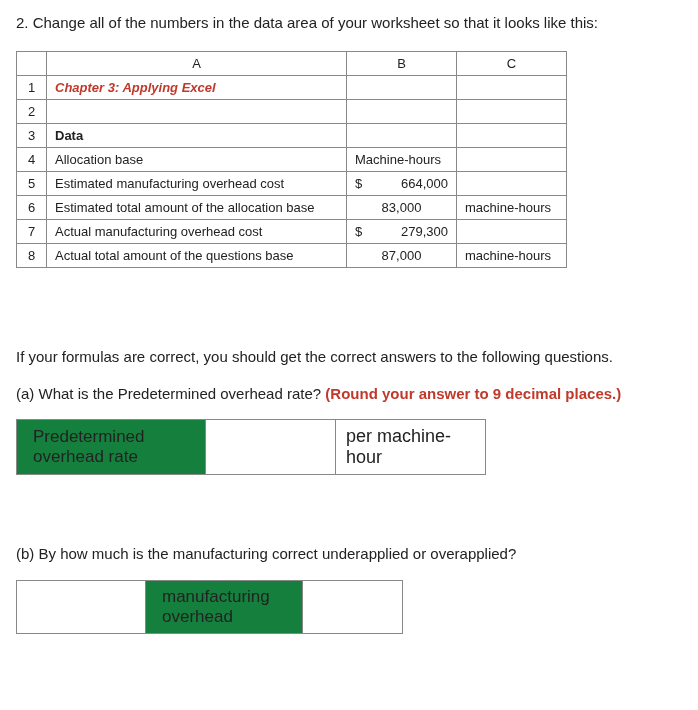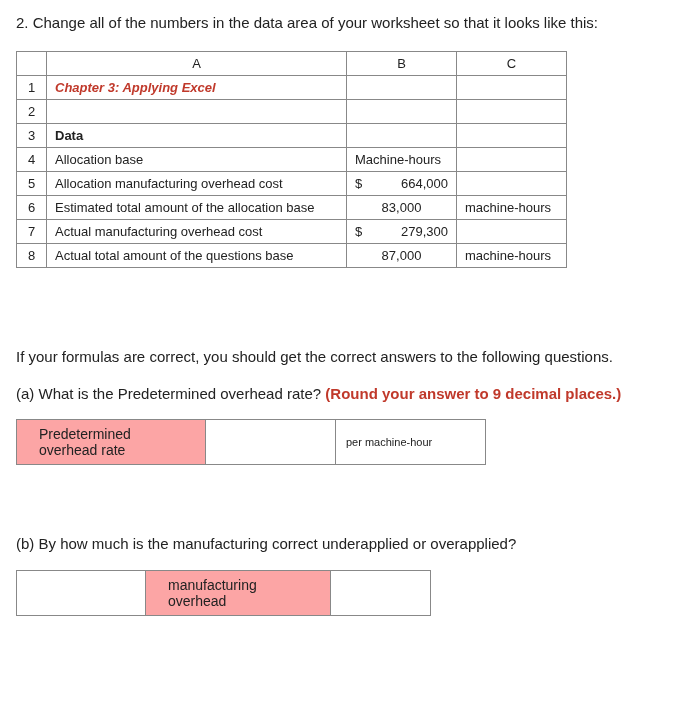--- a/index.html
+++ b/index.html
@@ -14,23 +14,23 @@
     .spreadsheet .col-b { width: 110px; }
     .spreadsheet .col-c { width: 110px; }
     .chapter-title { color: #c0392b; font-weight: bold; font-style: italic; }
     .bold { font-weight: bold; }
     .currency { display: flex; justify-content: space-between; }
     .num-right { text-align: center; }
     .spacer { height: 60px; }
     .para { font-size: 15px; margin-bottom: 14px; line-height: 1.5; }
     .instruct { color: #c0392b; font-weight: bold; }
     .answer-row { display: flex; align-items: stretch; margin-bottom: 8px; }
-    .answer-label { background: #fca5a5; border: 1px solid #888; padding: 6px 22px; font-size: 14px; display: flex; align-items: center; }
+    .answer-label { background: #15803d; border: 1px solid #888; padding: 6px 16px; font-size: 17px; display: flex; align-items: center; }
     .answer-input { border: 1px solid #888; border-left: none; background: #fff; font-size: 13px; padding: 0 6px; }
-    .answer-unit { border: 1px solid #888; border-left: none; padding: 6px 10px; font-size: 11px; display: flex; align-items: center; }
+    .answer-unit { border: 1px solid #888; border-left: none; padding: 6px 10px; font-size: 18px; display: flex; align-items: center; }
     .triangle-tl { position: relative; }
     .triangle-tl::before { content: ""; position: absolute; top: 0; left: 0; border-top: 6px solid #c0392b; border-right: 6px solid transparent; }
     .input-blank { width: 130px; }
   </style>
 </head>
 <body>
 
 <p class="question-text">2. Change all of the numbers in the data area of your worksheet so that it looks like this:</p>
 
 <table class="spreadsheet">
@@ -60,21 +60,21 @@
     <td class="col-c"></td>
   </tr>
   <tr>
     <td class="row-head">4</td>
     <td class="col-a">Allocation base</td>
     <td class="col-b">Machine-hours</td>
     <td class="col-c"></td>
   </tr>
   <tr>
     <td class="row-head">5</td>
-    <td class="col-a">Allocation manufacturing overhead cost</td>
+    <td class="col-a">Estimated manufacturing overhead cost</td>
     <td class="col-b">
       <div class="currency">
             <span>$</span>
             <span>664,000</span>
           </div>
     </td>
     <td class="col-c"></td>
   </tr>
   <tr>
     <td class="row-head">6</td>
@@ -115,15 +115,15 @@
   <input class="answer-input input-blank triangle-tl" type="text" style="">
   <div class="answer-unit" style="width:150px;">per machine-hour</div>
 </div>
 
 <div class="spacer"></div>
 
 <p class="para">(b) By how much is the manufacturing correct underapplied or overapplied?</p>
 
 <div class="answer-row">
   <input class="answer-input triangle-tl" style="border-left: 1px solid rgb(136, 136, 136); width: 130px;" type="text">
-  <div class="answer-label" style="width:185px; border-left:none;">manufacturing overhead</div>
+  <div class="answer-label" style="width:157px; border-left:none;">manufacturing overhead</div>
   <input class="answer-input triangle-tl" style="width: 100px;" type="text">
 </div>
 
 </body></html>

